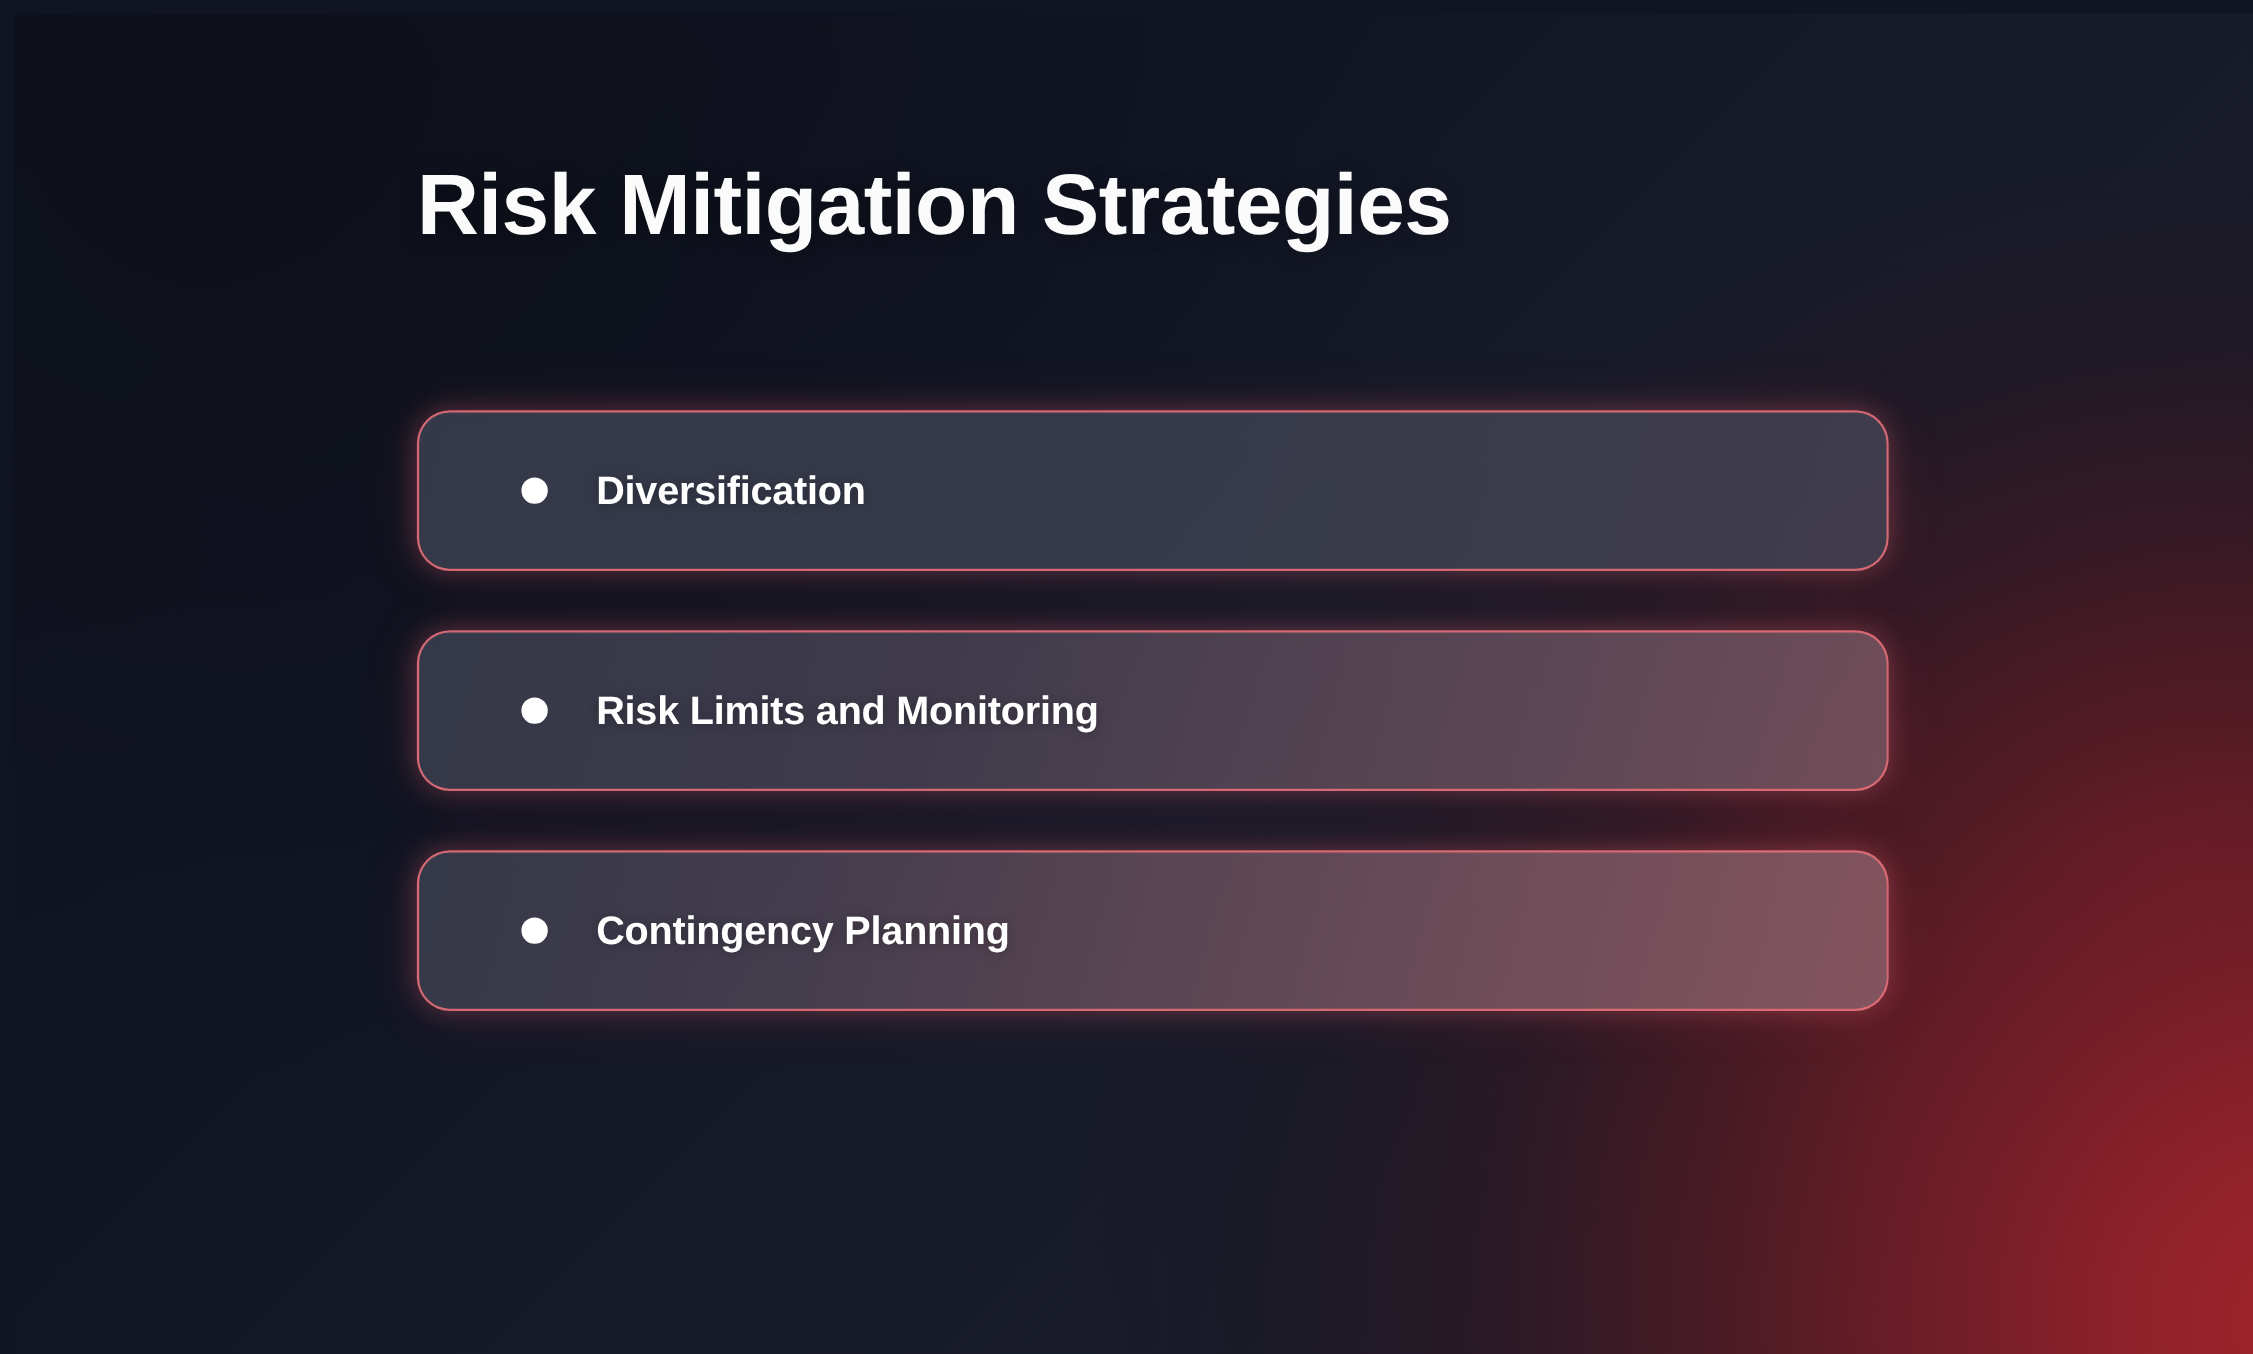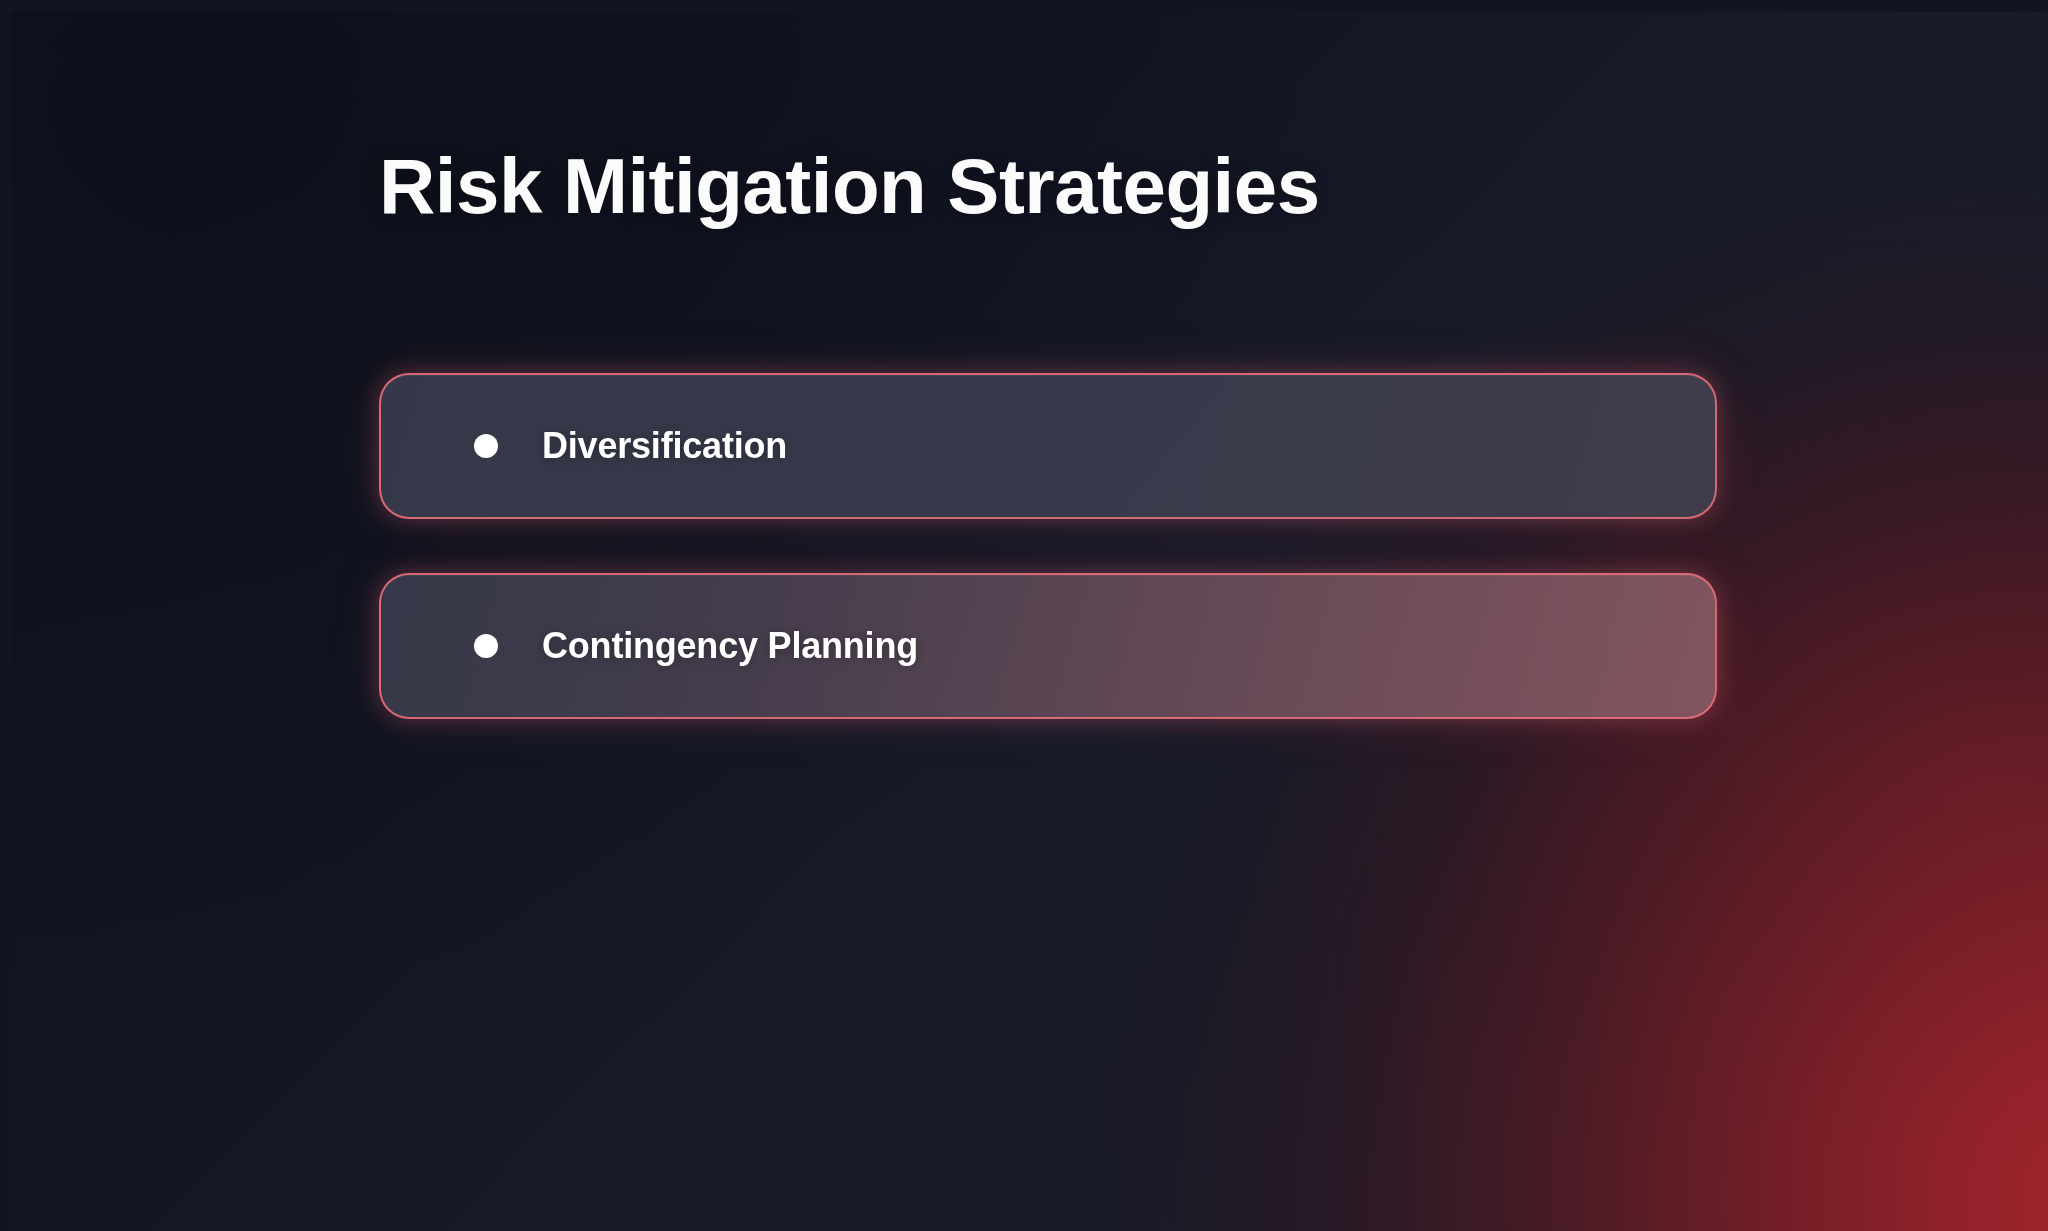--- a/index.html
+++ b/index.html
@@ -170,20 +170,24 @@
   <h1 class="page-title">Risk Mitigation Strategies</h1>
 
   <div class="card-list">
 
     <div class="bullet-card tint-1">
       <span class="bullet-dot"></span>
       <span class="bullet-label">Diversification</span>
     </div>
 
 
+    <div class="bullet-card tint-3">
+      <span class="bullet-dot"></span>
+      <span class="bullet-label">Risk Limits and Monitoring</span>
+    </div>
 
     <div class="bullet-card tint-4">
       <span class="bullet-dot"></span>
       <span class="bullet-label">Contingency Planning</span>
     </div>
 
   </div>
 </div>
 
 </body></html>

